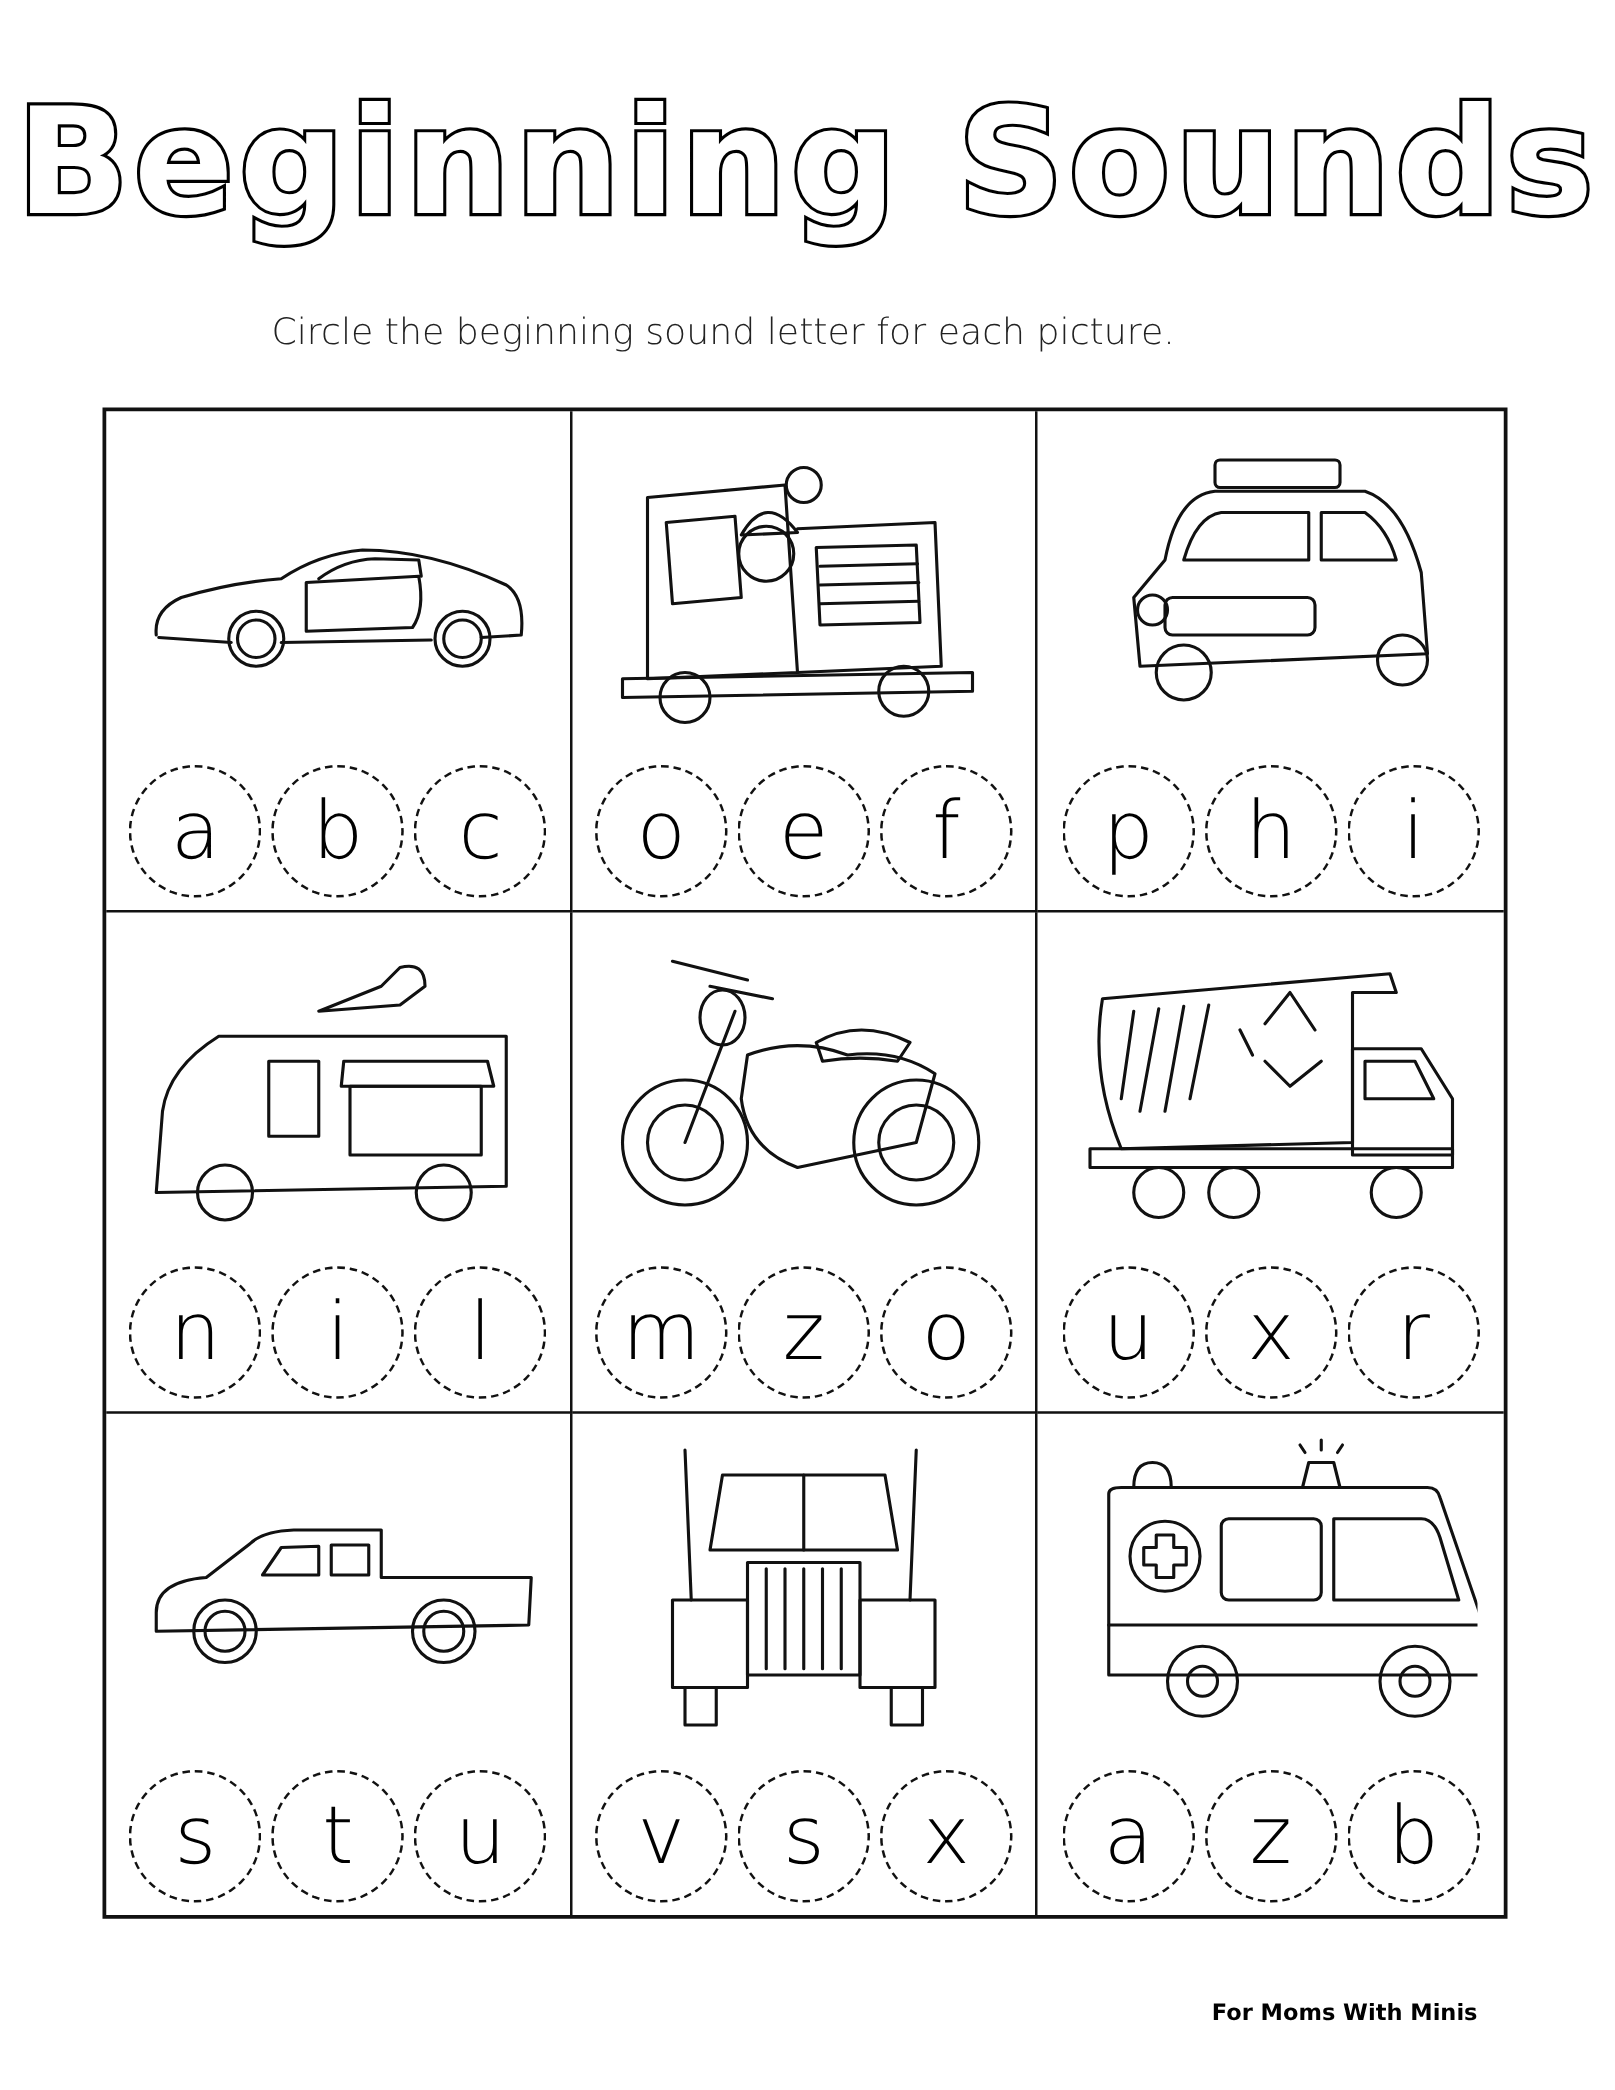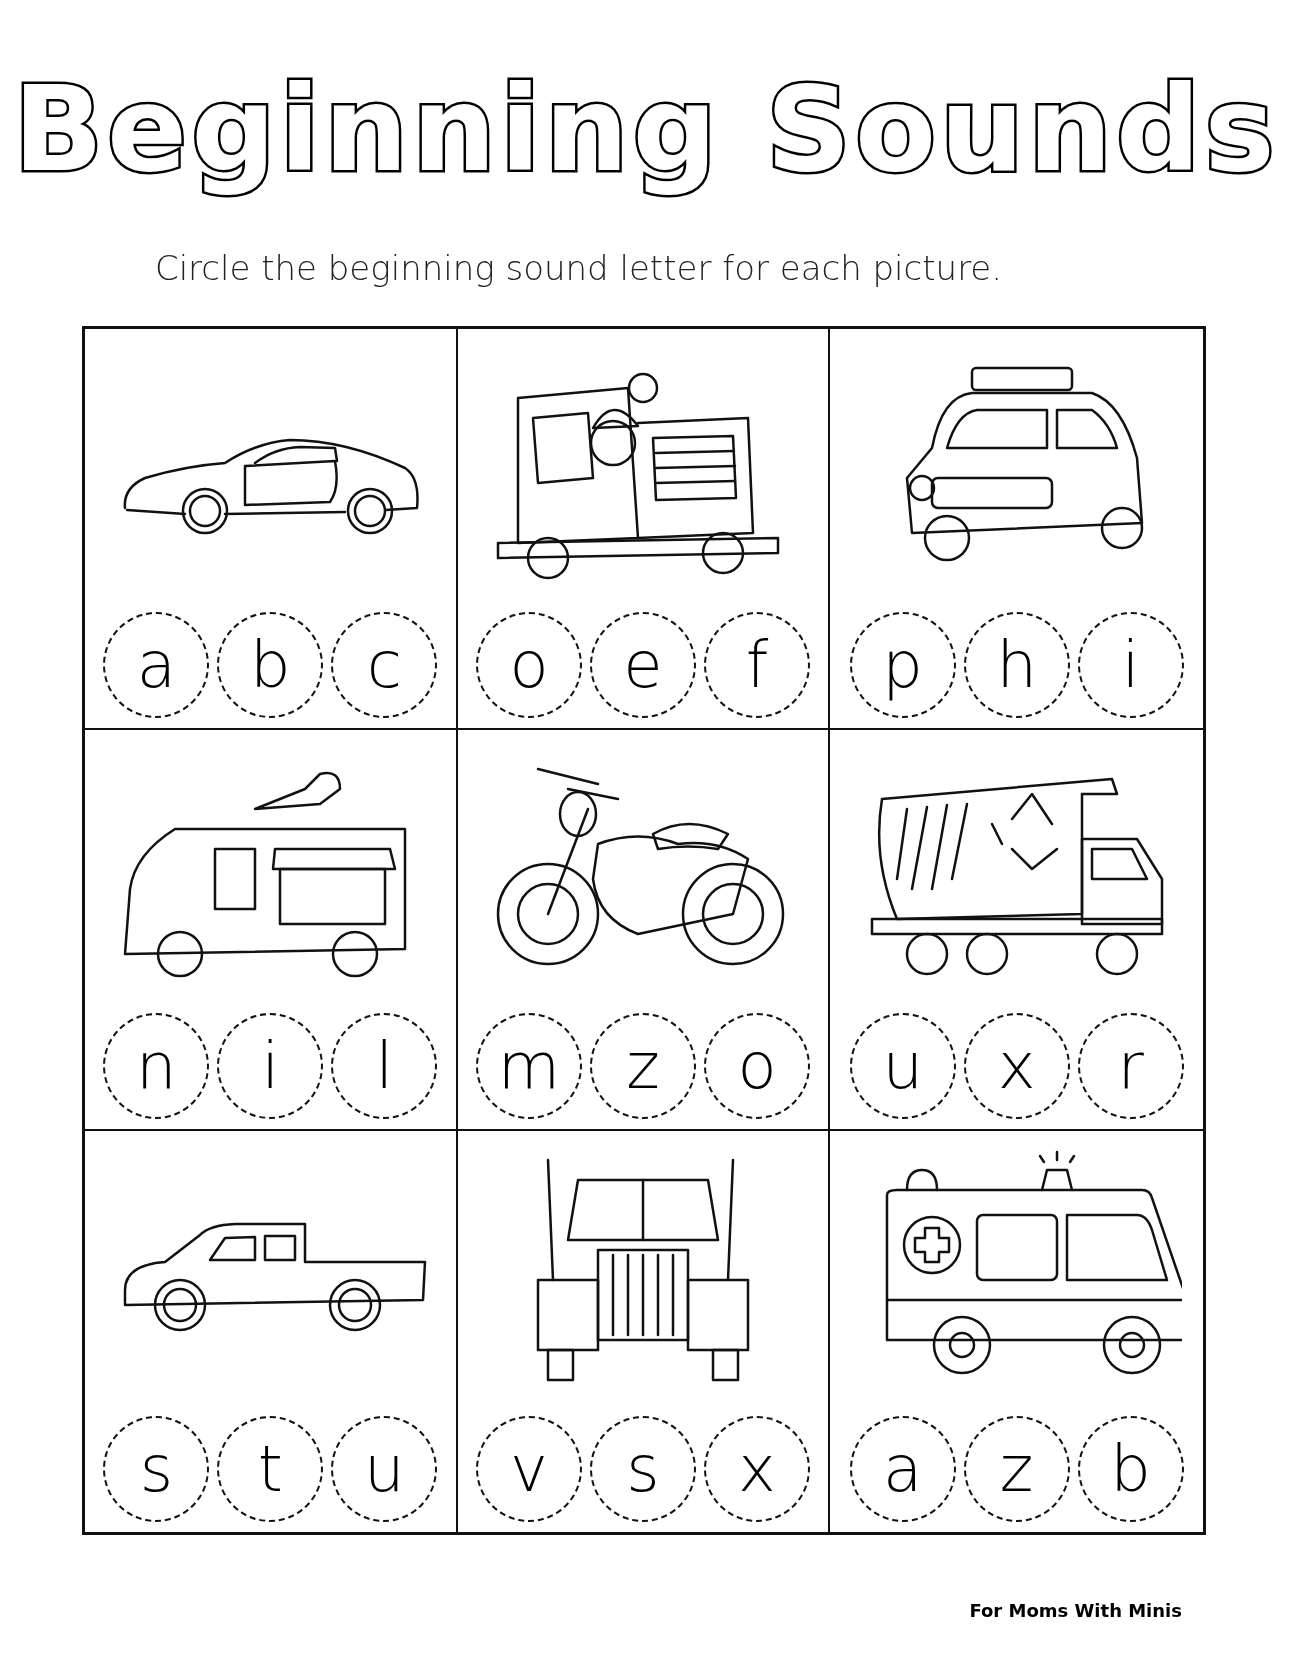--- a/index.html
+++ b/index.html
@@ -4,21 +4,21 @@
 <style>
   html, body { margin: 0; padding: 0; background: #ffffff; }
   body { width: 1292px; height: 1672px; position: relative; overflow: hidden; font-family: "DejaVu Sans", sans-serif; color: #111; }
   .title {
     position: absolute; left: 0; top: 60px; width: 1292px; text-align: center;
     font-family: "DejaVu Sans", sans-serif; font-weight: bold; font-size: 118px; letter-spacing: 4px;
     color: #ffffff; -webkit-text-stroke: 5px #000; paint-order: stroke fill;
   }
   .subtitle {
     position: absolute; left: 0; top: 248px; width: 1157px; text-align: center;
-    font-family: "DejaVu Sans", sans-serif; font-size: 34px; font-weight: 300; color: #222;
+    font-family: "DejaVu Sans", sans-serif; font-size: 29px; font-weight: 300; color: #222;
   }
   .grid {
     position: absolute; left: 82px; top: 326px; width: 1124px; height: 1209px;
     border: 3px solid #111; box-sizing: border-box;
     display: grid; grid-template-columns: repeat(3, 1fr); grid-template-rows: repeat(3, 1fr);
   }
   .cell { position: relative; border-right: 2px solid #111; border-bottom: 2px solid #111; }
   .cell:nth-child(3n) { border-right: none; }
   .cell:nth-child(n+7) { border-bottom: none; }
   .pic { position: absolute; left: 10px; top: 14px; right: 10px; height: 250px; display: flex; align-items: center; justify-content: center; }

